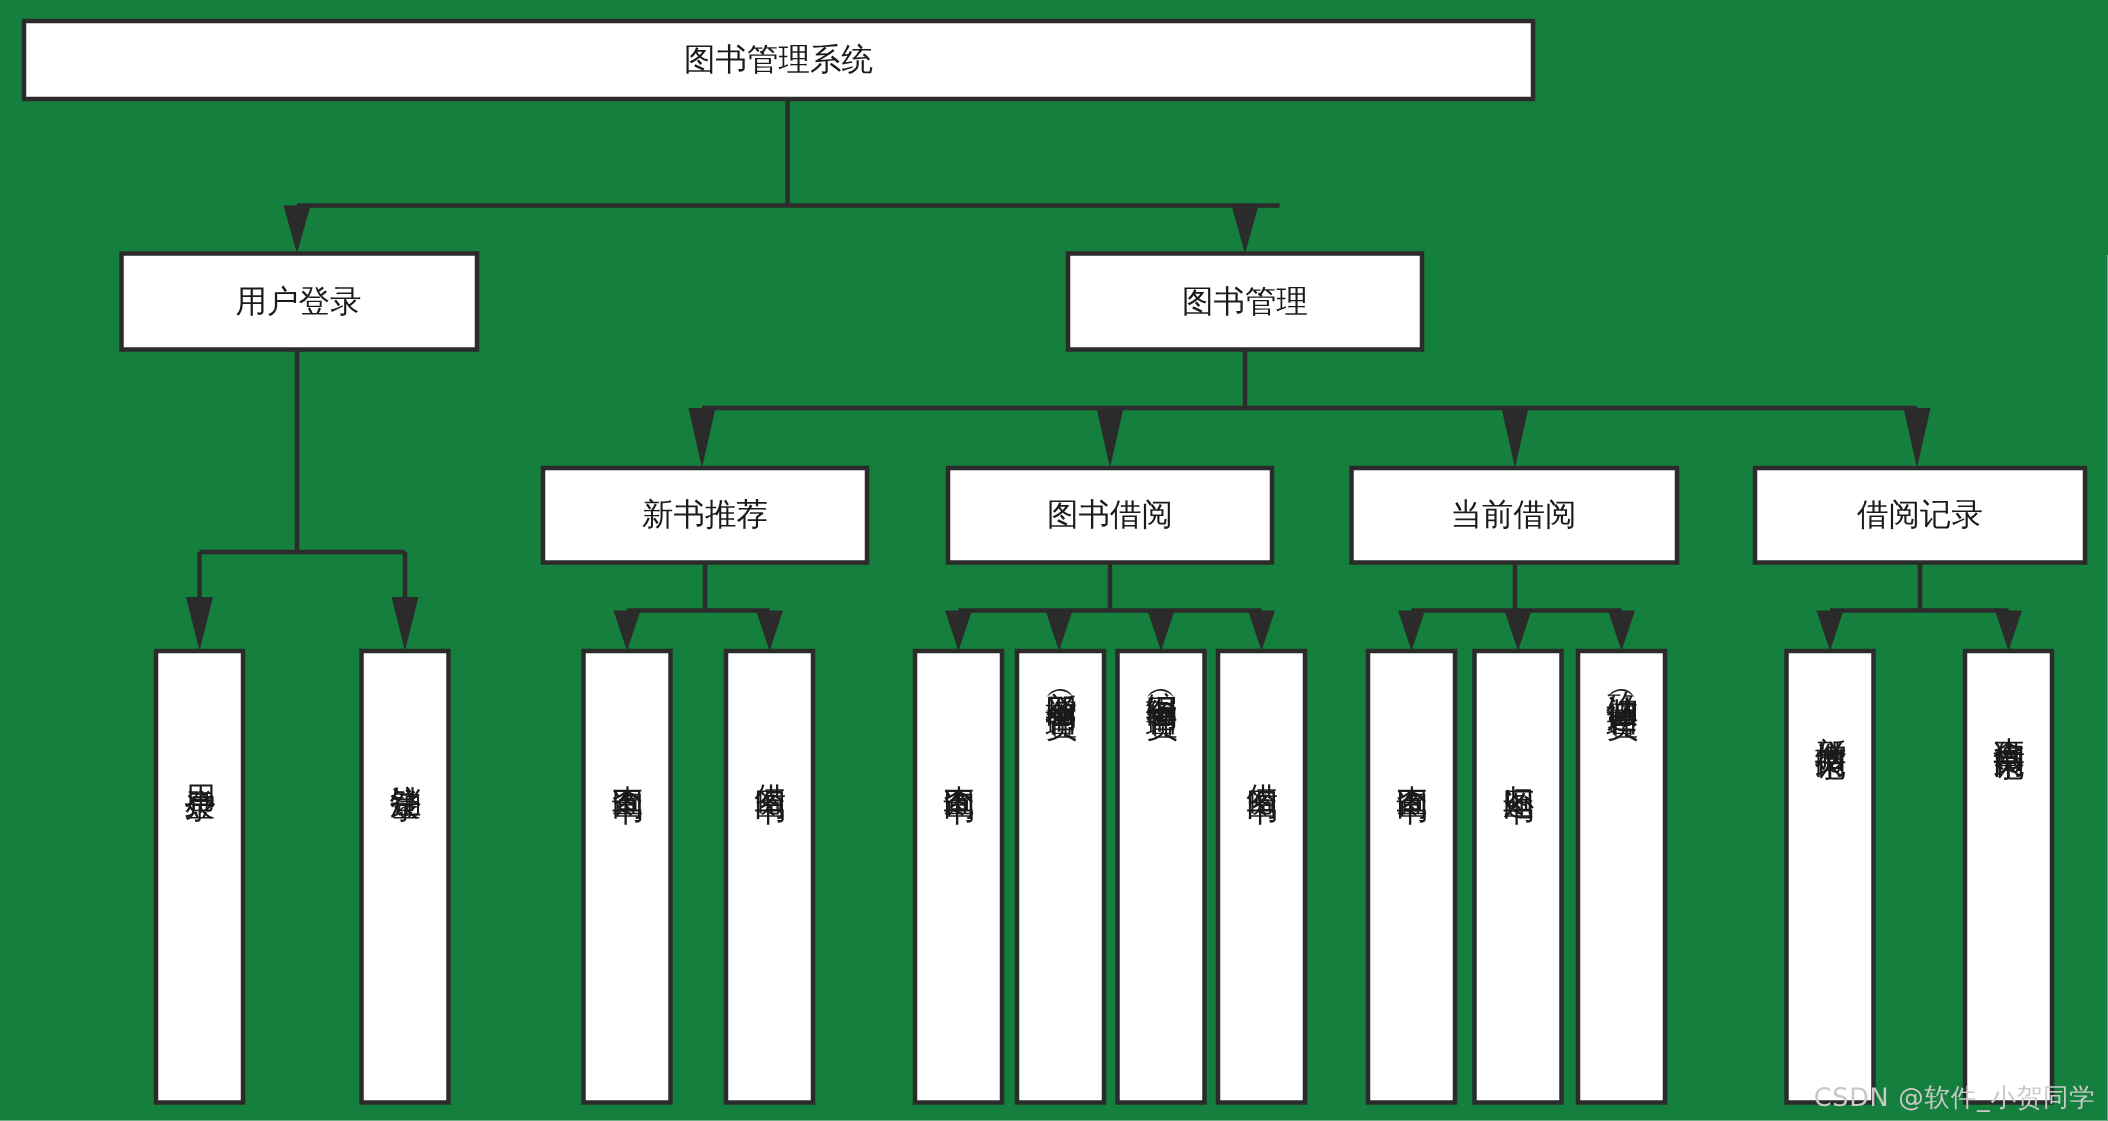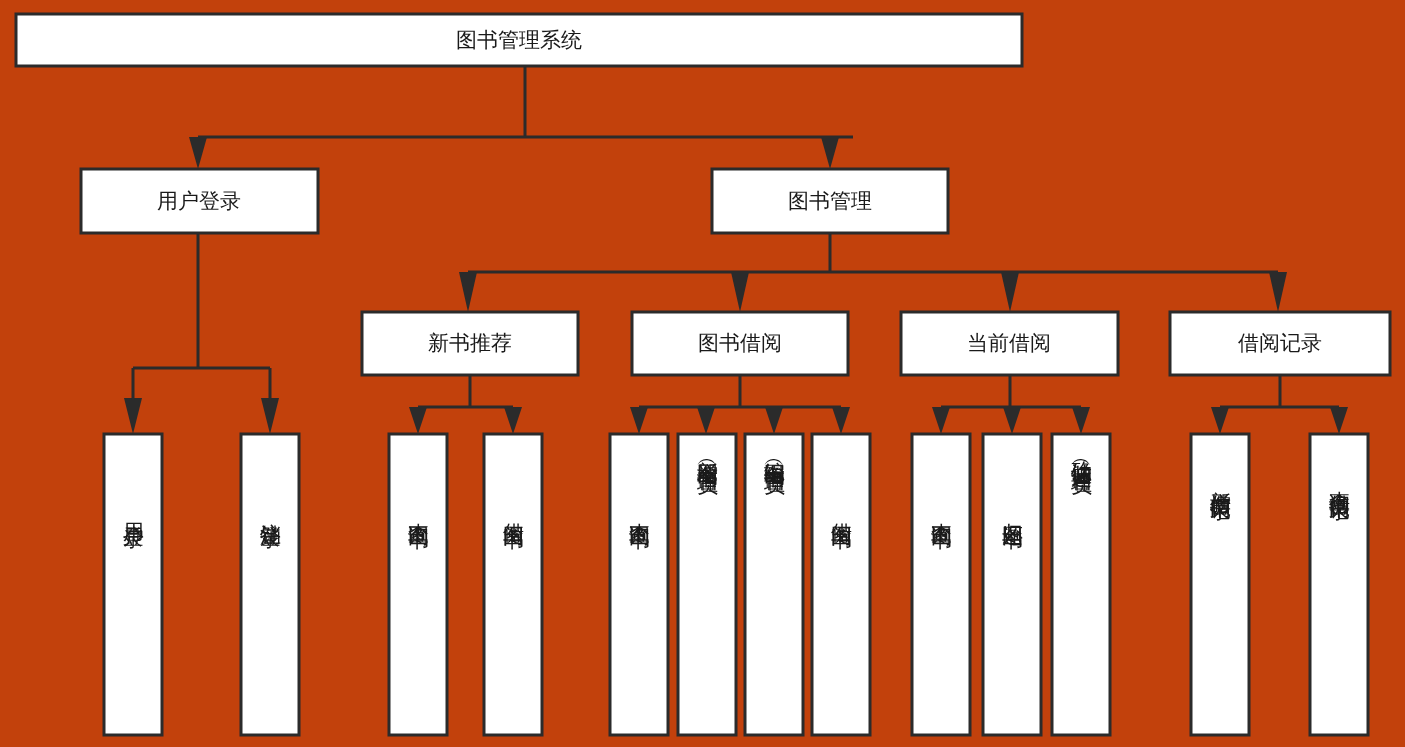--- a/index.html
+++ b/index.html
@@ -10,21 +10,21 @@
   body {
     width: 1405px;
     height: 747px;
     font-family: "DejaVu Sans", "Liberation Sans", sans-serif;
     overflow: hidden;
   }
   #diagram-root {
     position: relative;
     width: 1405px;
     height: 747px;
-    background: #c2410c;
+    background: #15803d;
   }
   svg.diagram {
     position: absolute;
     left: 0;
     top: 0;
     width: 1405px;
     height: 747px;
   }
   .node-rect {
     fill: #ffffff;
@@ -234,14 +234,15 @@
   </div>
 
   <div class="node-label-v-wrap" style="left:1191px; top:434px; width:58px; height:301px;">
     <span class="node-label-v" style="margin-top:40px;">新增借阅记录</span>
   </div>
 
   <div class="node-label-v-wrap" style="left:1310px; top:434px; width:58px; height:301px;">
     <span class="node-label-v" style="margin-top:40px;">查询借阅记录</span>
   </div>
 
+  <div class="watermark">CSDN @软件_小贺同学</div>
 
 </div>
 
 </body></html>

